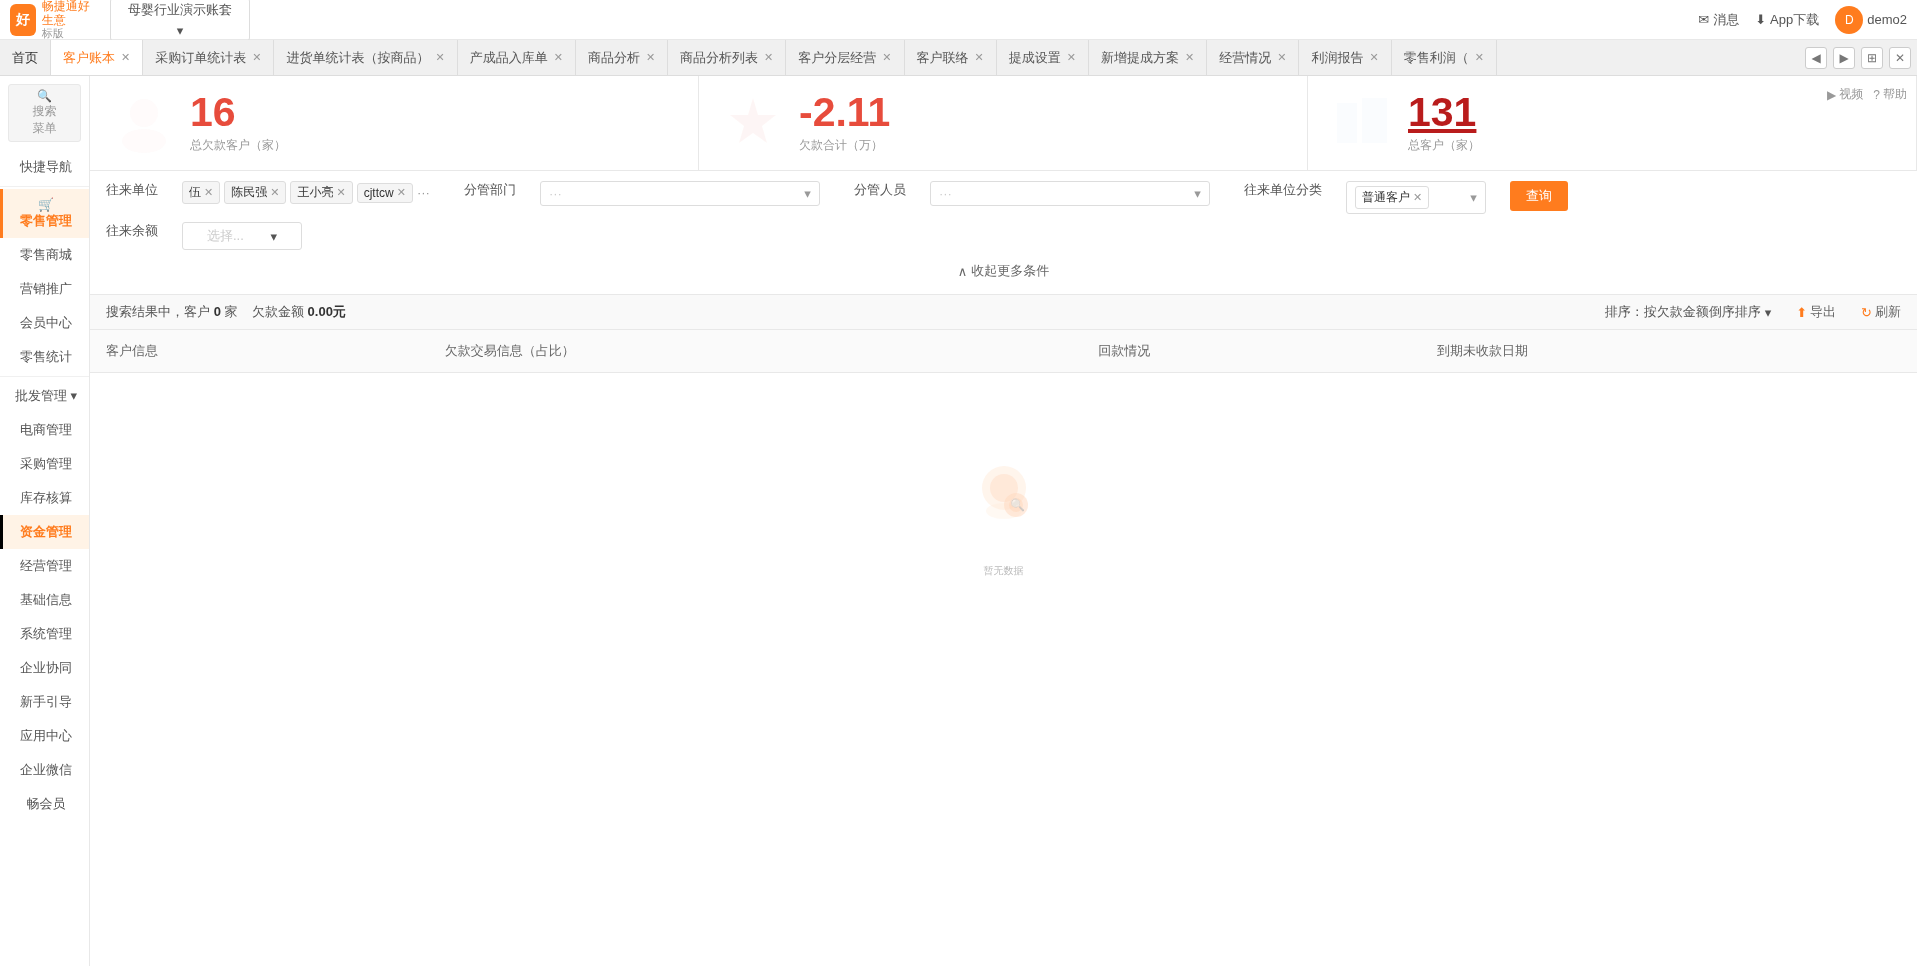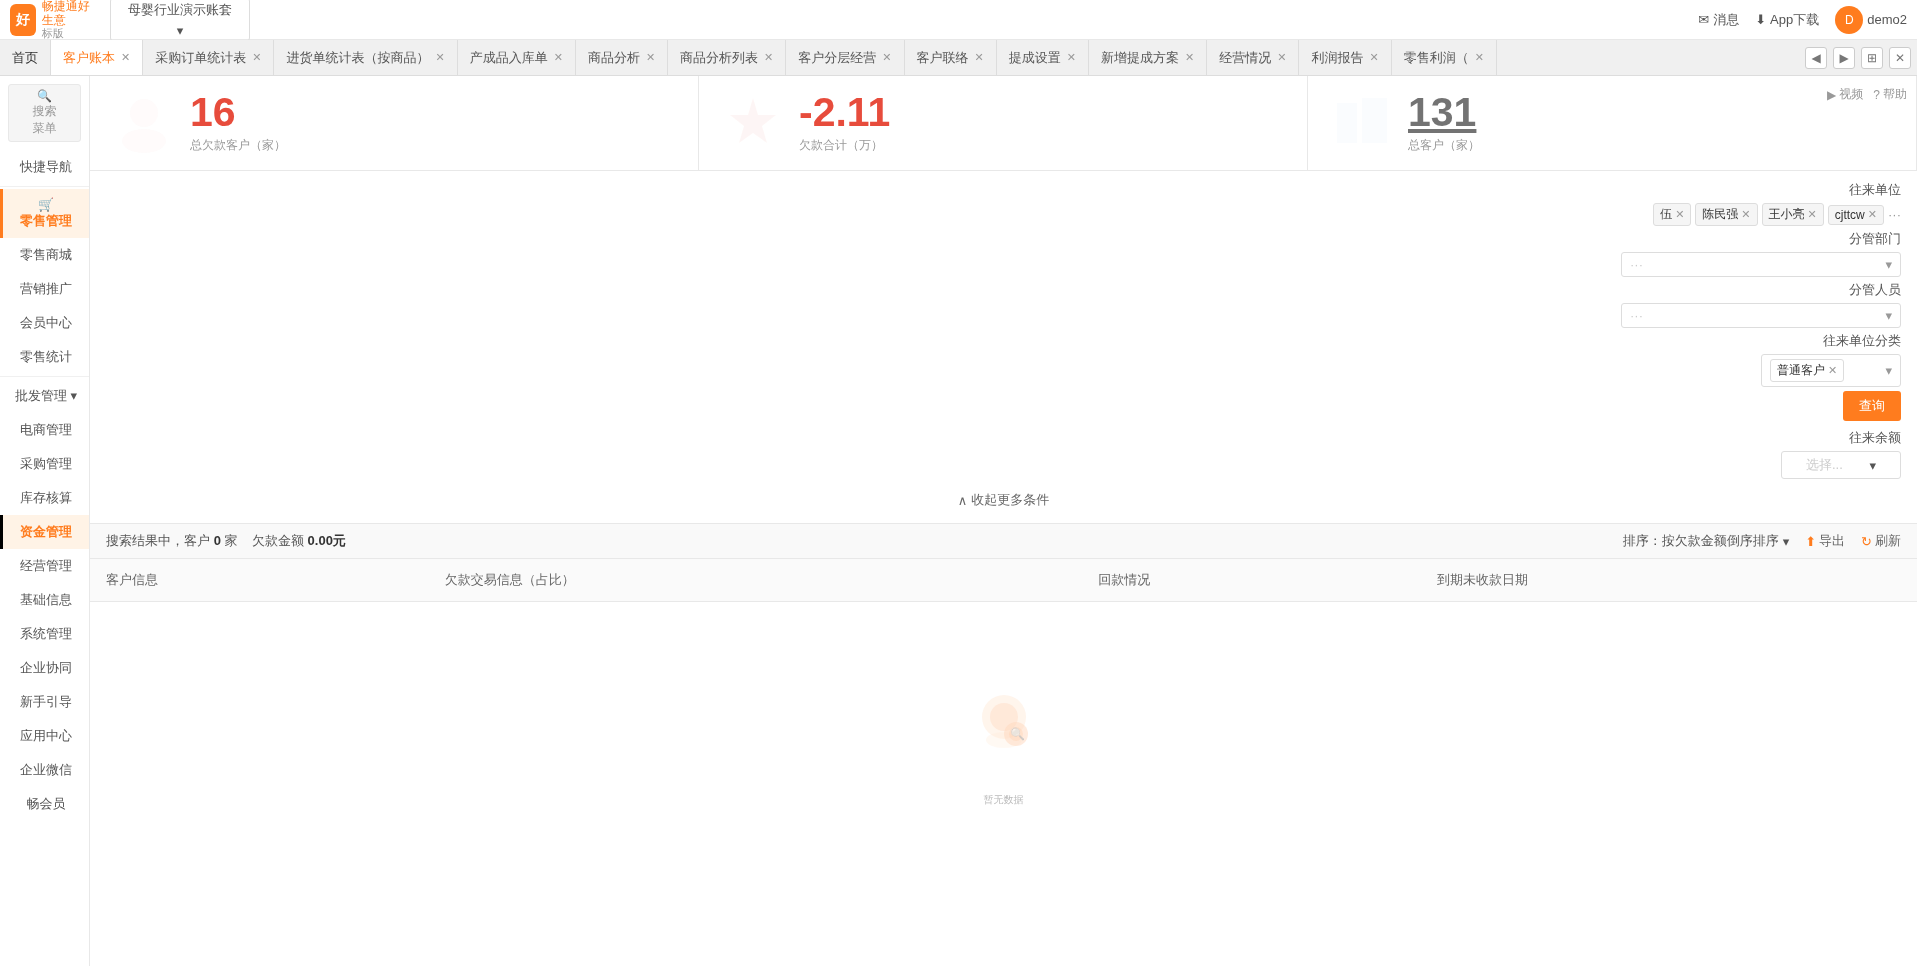--- a/index.html
+++ b/index.html
@@ -43,44 +43,44 @@
     
     .stats-row { display: flex; background: #fff; border-bottom: 1px solid #e8e8e8; flex-shrink: 0; }
     .stat-card { flex: 1; padding: 16px 24px; border-right: 1px solid #e8e8e8; display: flex; align-items: center; gap: 16px; position: relative; min-height: 90px; }
     .stat-card:last-child { border-right: none; }
     .stat-card-icon { width: 60px; height: 60px; opacity: 0.15; display: flex; align-items: center; justify-content: center; font-size: 42px; }
     .stat-card-icon.red { color: #e74c3c; }
     .stat-card-icon.blue { color: #5b9bd5; }
     .stat-card-content { display: flex; flex-direction: column; }
     .stat-value { font-size: 41px; font-weight: bold; line-height: 1; }
     .stat-value.red { color: #e74c3c; }
-    .stat-value.dark { color: #737373; text-decoration: underline; }
+    .stat-value.dark { color: #b91c1c; text-decoration: underline; }
     .stat-label { font-size: 12px; color: #999; margin-top: 4px; }
     .top-right-actions { position: absolute; top: 10px; right: 10px; display: flex; gap: 10px; font-size: 12px; color: #999; cursor: pointer; }
     .top-right-actions span { display: flex; align-items: center; gap: 3px; }
 
     
     .filter-area { background: #fff; padding: 10px 16px; border-bottom: 1px solid #e8e8e8; flex-shrink: 0; }
-    .filter-row { display: flex; align-items: flex-end; gap: 4px; margin-bottom: 8px; flex-wrap: wrap; flex-direction: column; }
+    .filter-row { display: flex; align-items: flex-start; gap: 24px; margin-bottom: 8px; flex-wrap: wrap; }
     .filter-row:last-child { margin-bottom: 0; }
     .filter-label { font-size: 13px; color: #555; white-space: nowrap; }
     .filter-tags { display: flex; flex-wrap: wrap; gap: 4px; align-items: center; }
     .filter-tag { display: flex; align-items: center; gap: 3px; background: #f5f5f5; border: 1px solid #ddd; border-radius: 3px; padding: 2px 6px; font-size: 12px; color: #333; }
     .filter-tag .x { cursor: pointer; color: #999; font-size: 11px; }
     .filter-more { color: #999; cursor: pointer; font-size: 13px; }
     .filter-select { display: flex; align-items: center; border: 1px solid #ddd; border-radius: 3px; padding: 4px 24px; font-size: 13px; min-width: 120px; cursor: pointer; background: #fff; gap: 4px; color: #555; }
     .filter-input-multi { display: flex; align-items: center; border: 1px solid #ddd; border-radius: 3px; padding: 4px 8px; font-size: 13px; min-width: 200px; cursor: pointer; background: #fff; color: #999; gap: 4px; }
     .btn-query { background: #ff7c1e; color: #fff; border: none; border-radius: 3px; padding: 6px 16px; font-size: 13px; cursor: pointer; white-space: nowrap; }
     .collapse-btn { display: flex; align-items: center; gap: 4px; cursor: pointer; color: #666; font-size: 13px; justify-content: center; padding: 4px; }
 
     
     .table-toolbar { display: flex; align-items: center; padding: 8px 16px; background: #f9f9f9; border-bottom: 1px solid #e8e8e8; flex-shrink: 0; gap: 10px; }
     .result-info { font-size: 13px; color: #555; }
     .result-info span.highlight { color: #333; font-weight: bold; }
-    .toolbar-right { margin-left: auto; display: flex; align-items: center; gap: 16px; font-size: 13px; color: #555; }
+    .toolbar-right { margin-left: auto; display: flex; align-items: center; gap: 25px; font-size: 13px; color: #555; }
     .sort-select { display: flex; align-items: center; gap: 4px; cursor: pointer; color: #555; }
     .toolbar-btn { display: flex; align-items: center; gap: 3px; cursor: pointer; color: #666; }
     .toolbar-btn .icon { color: #ff7c1e; }
 
     
     .table-container { flex: 1; overflow-y: auto; background: #fff; }
     .data-table { width: 100%; border-collapse: collapse; }
     .data-table th { padding: 12px 16px; text-align: left; font-size: 13px; font-weight: normal; color: #666; border-bottom: 1px solid #e8e8e8; background: #fafafa; white-space: nowrap; }
 
     

